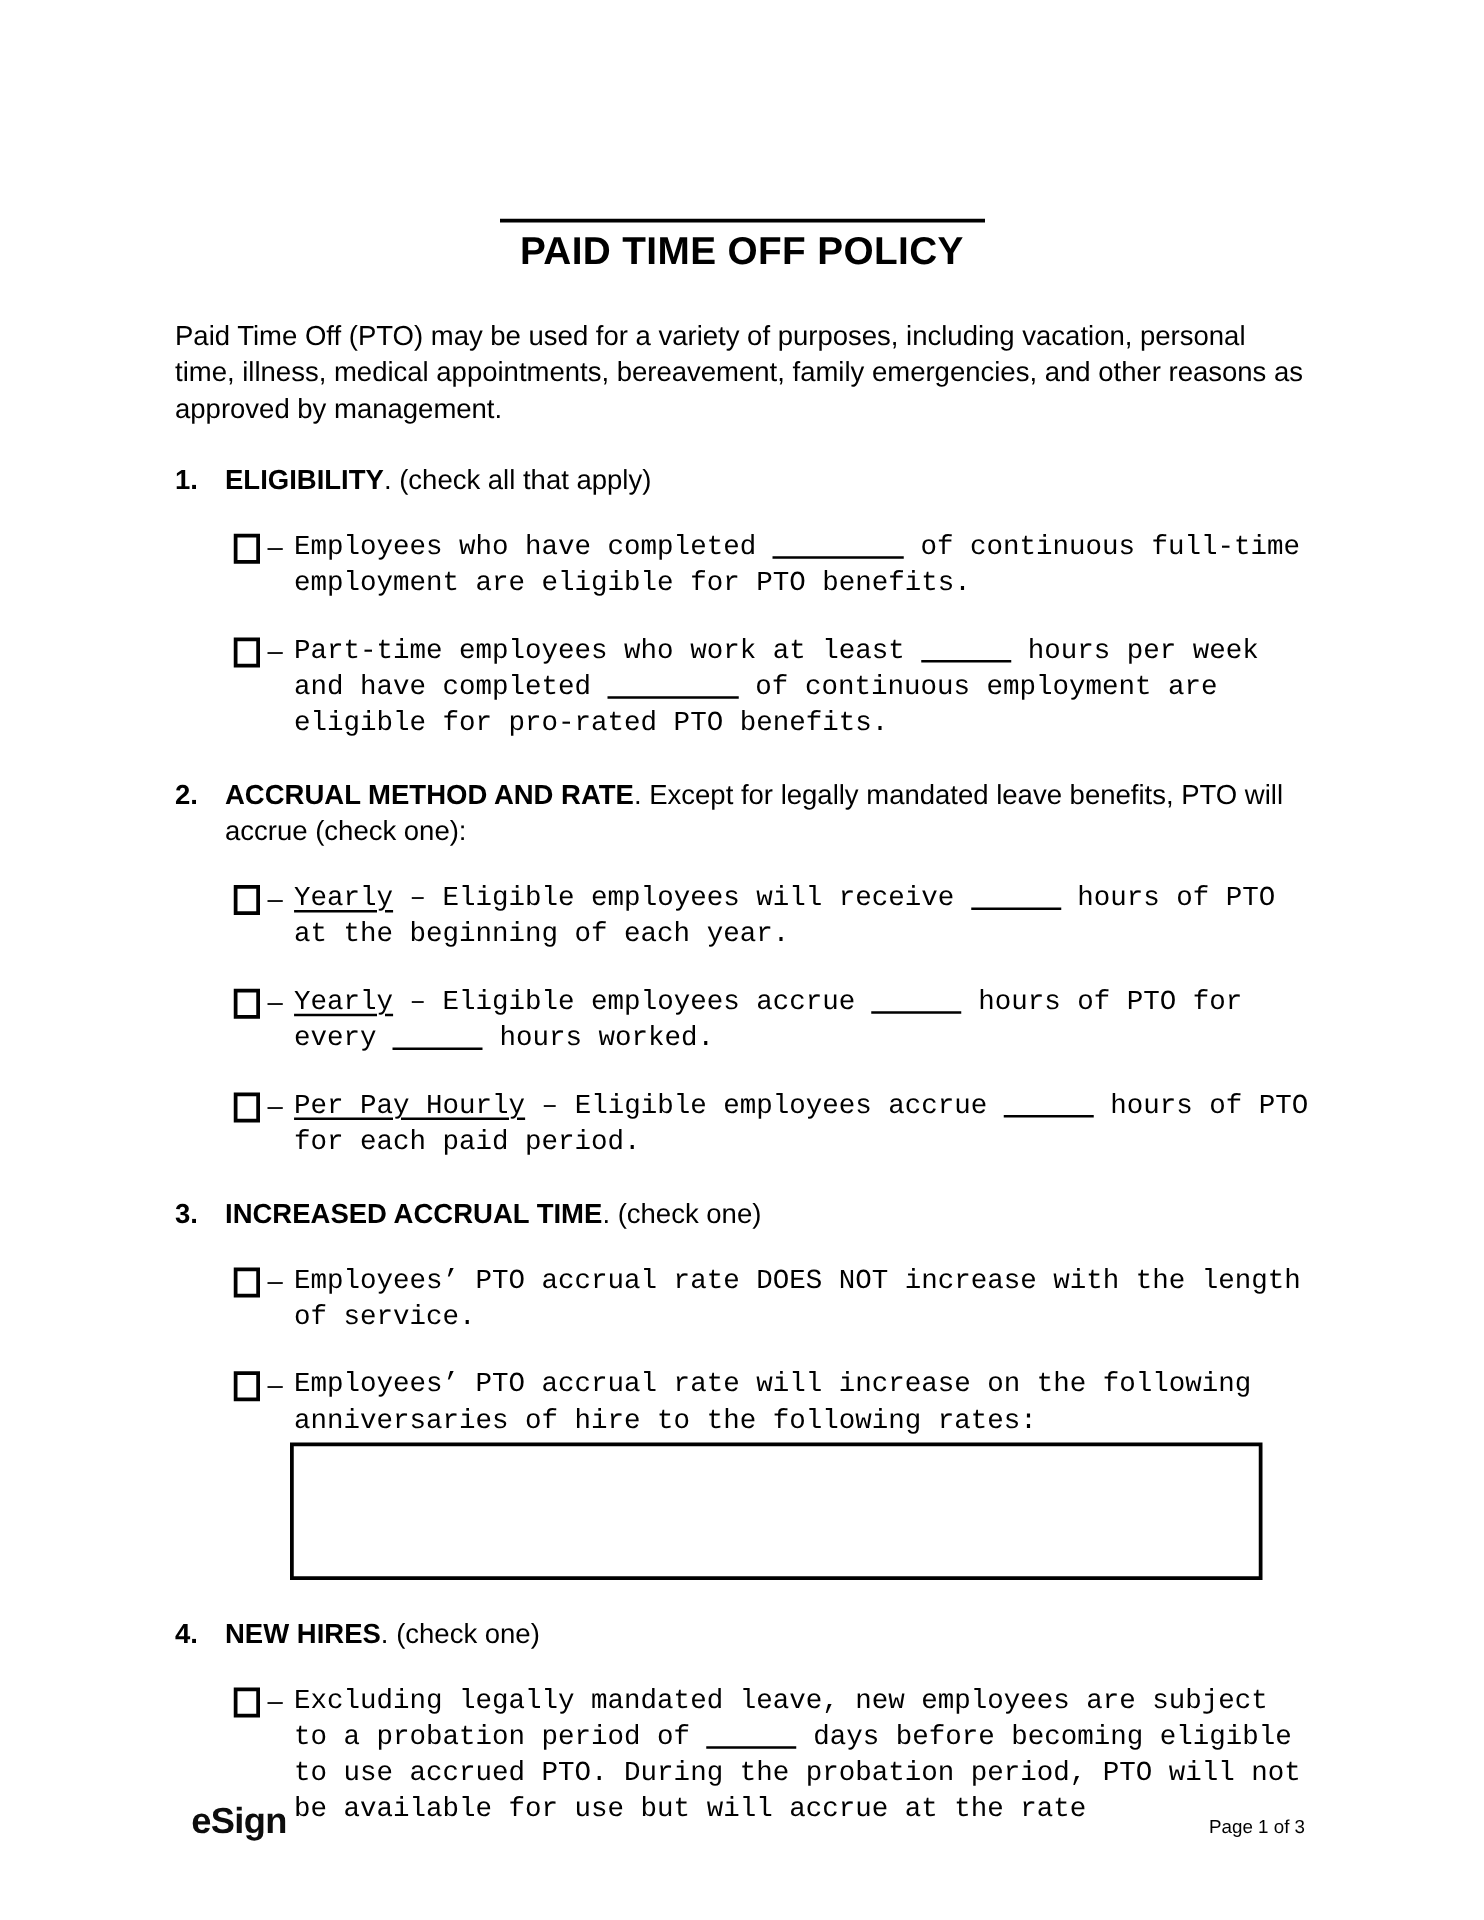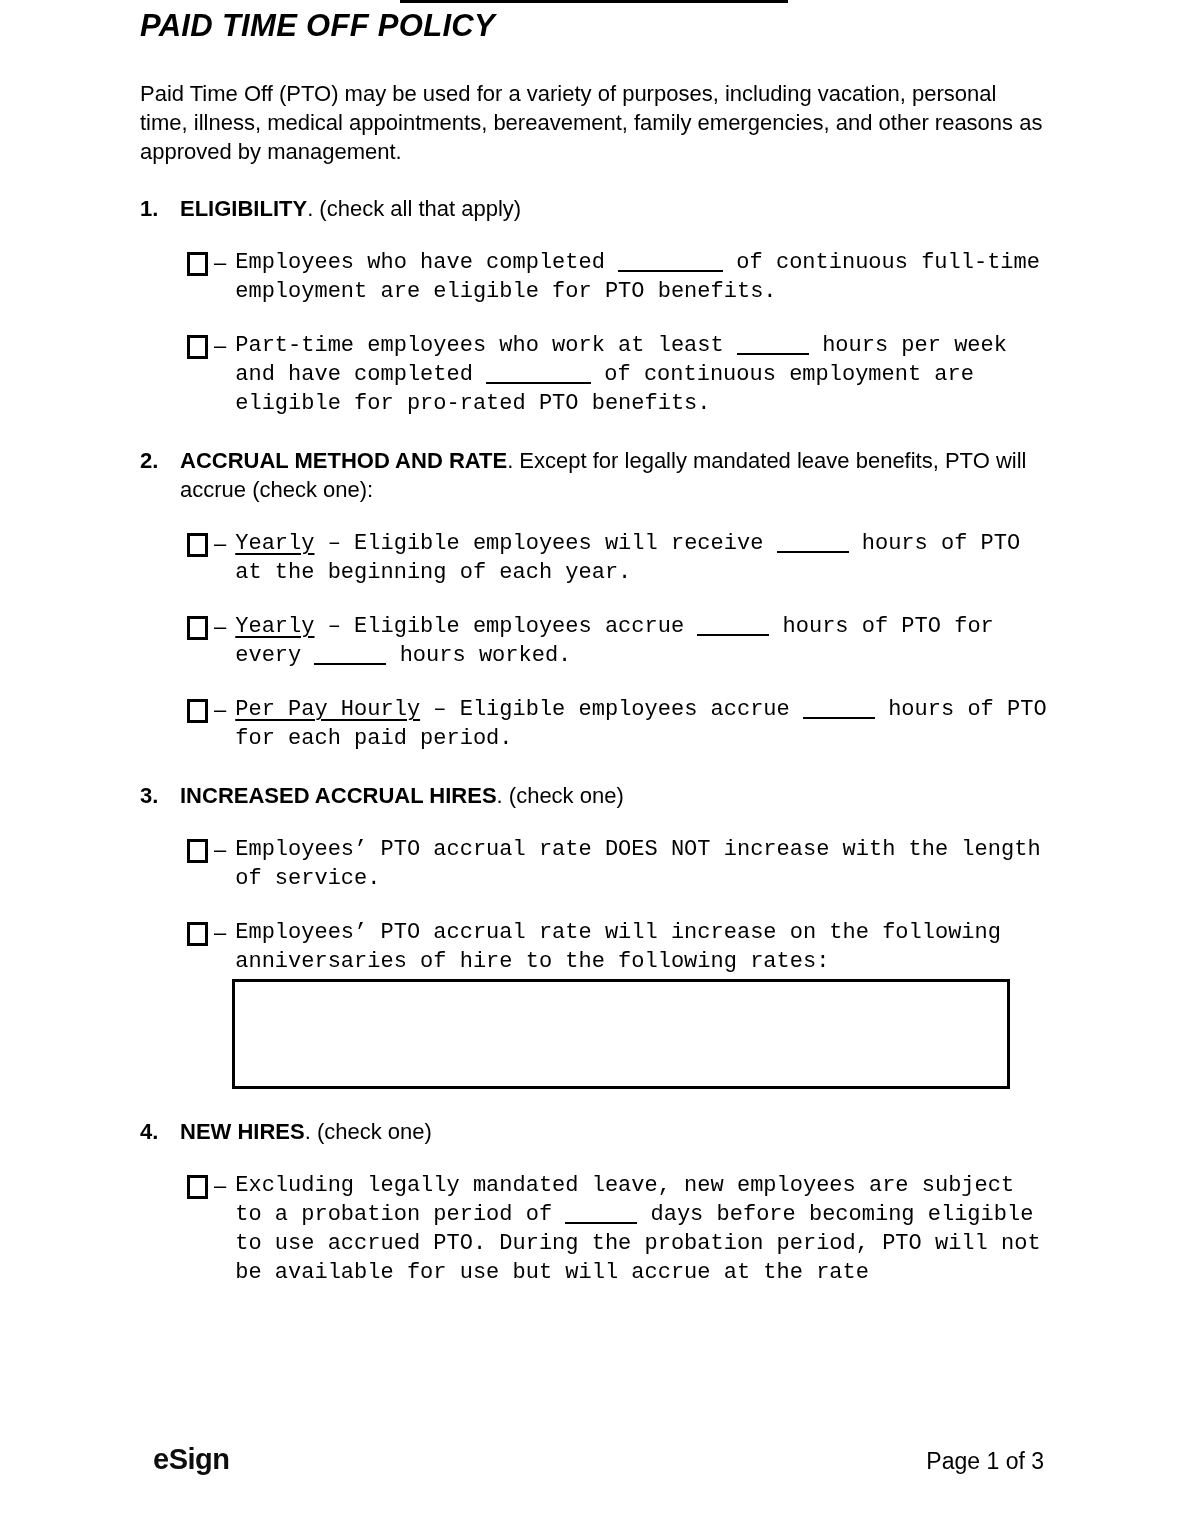--- a/index.html
+++ b/index.html
@@ -8,21 +8,21 @@
     width:1187px;height:1536px;
     margin:0 auto;
     background:#ffffff;
     color:#000000;
     font-family:"Liberation Sans","DejaVu Sans",sans-serif;
     font-size:22px;line-height:29px;
     box-sizing:border-box;
     padding:0 140px;
     overflow:hidden;
   }
-  header{font-style:italic;}
+  header{padding-top:175px;text-align:center;}
   .company-line{width:388px;height:0;border-top:3px solid #000;margin:0 auto;}
   h1{margin:3px 0 0;font-size:31px;line-height:40px;font-weight:bold;letter-spacing:0.3px;}
   .intro{margin:33px 0 14px;}
   .sec{margin-top:28px;}
   .heading{display:flex;}
   .heading .num{flex:none;width:40px;font-weight:bold;}
   .heading .htext{flex:1;}
   .heading .ttl{font-weight:bold;}
   .item{display:flex;align-items:flex-start;margin:25px 0 0 47px;}
   .checkbox{flex:none;width:15px;height:18px;border:3px solid #000;margin-top:4px;background:#fff;}
@@ -31,21 +31,21 @@
   .blank{display:inline-block;border-bottom:2px solid #000;height:1px;vertical-align:-4px;}
   .blank.short{width:72px;}
   .blank.long{width:105px;}
   .ul{text-decoration:underline;text-underline-offset:4px;text-decoration-thickness:2px;text-align:center;}
   .rates-box{margin:3px 0 8px 92px;width:778px;height:110px;border:3px solid #000;box-sizing:border-box;background:#fff;}
   footer{
     position:absolute;left:153px;right:143px;bottom:60px;
     display:flex;justify-content:space-between;align-items:baseline;
   }
   .brand{font-size:29px;font-weight:800;letter-spacing:-0.5px;color:#0d0d0d;}
-  .pagenum{font-size:23px;color:#000;}
+  .pagenum{font-size:15px;color:#000;}
 </style>
 </head>
 <body>
 
 <div class="page">
   <header>
     <div class="company-line"></div>
     <h1>PAID TIME OFF POLICY</h1>
   </header>
 
@@ -85,21 +85,21 @@
         </div>
         <div class="item">
           <span class="checkbox"></span>
           <span class="dash">–</span>
           <div class="itext"><span class="ul">Per Pay Hourly</span><span> – Eligible employees accrue </span><span class="blank short"></span><span> hours of PTO for each paid period.</span></div>
         </div>
       </section>
       <section class="sec">
         <div class="heading">
           <span class="num">3.</span>
-          <div class="htext"><span class="ttl">INCREASED ACCRUAL HIRES</span><span>. (check one)</span></div>
+          <div class="htext"><span class="ttl">INCREASED ACCRUAL TIME</span><span>. (check one)</span></div>
         </div>
         <div class="item">
           <span class="checkbox"></span>
           <span class="dash">–</span>
           <div class="itext"><span>Employees’ PTO accrual rate DOES NOT increase with the length of service.</span></div>
         </div>
         <div class="item">
           <span class="checkbox"></span>
           <span class="dash">–</span>
           <div class="itext"><span>Employees’ PTO accrual rate will increase on the following anniversaries of hire to the following rates:</span></div>

